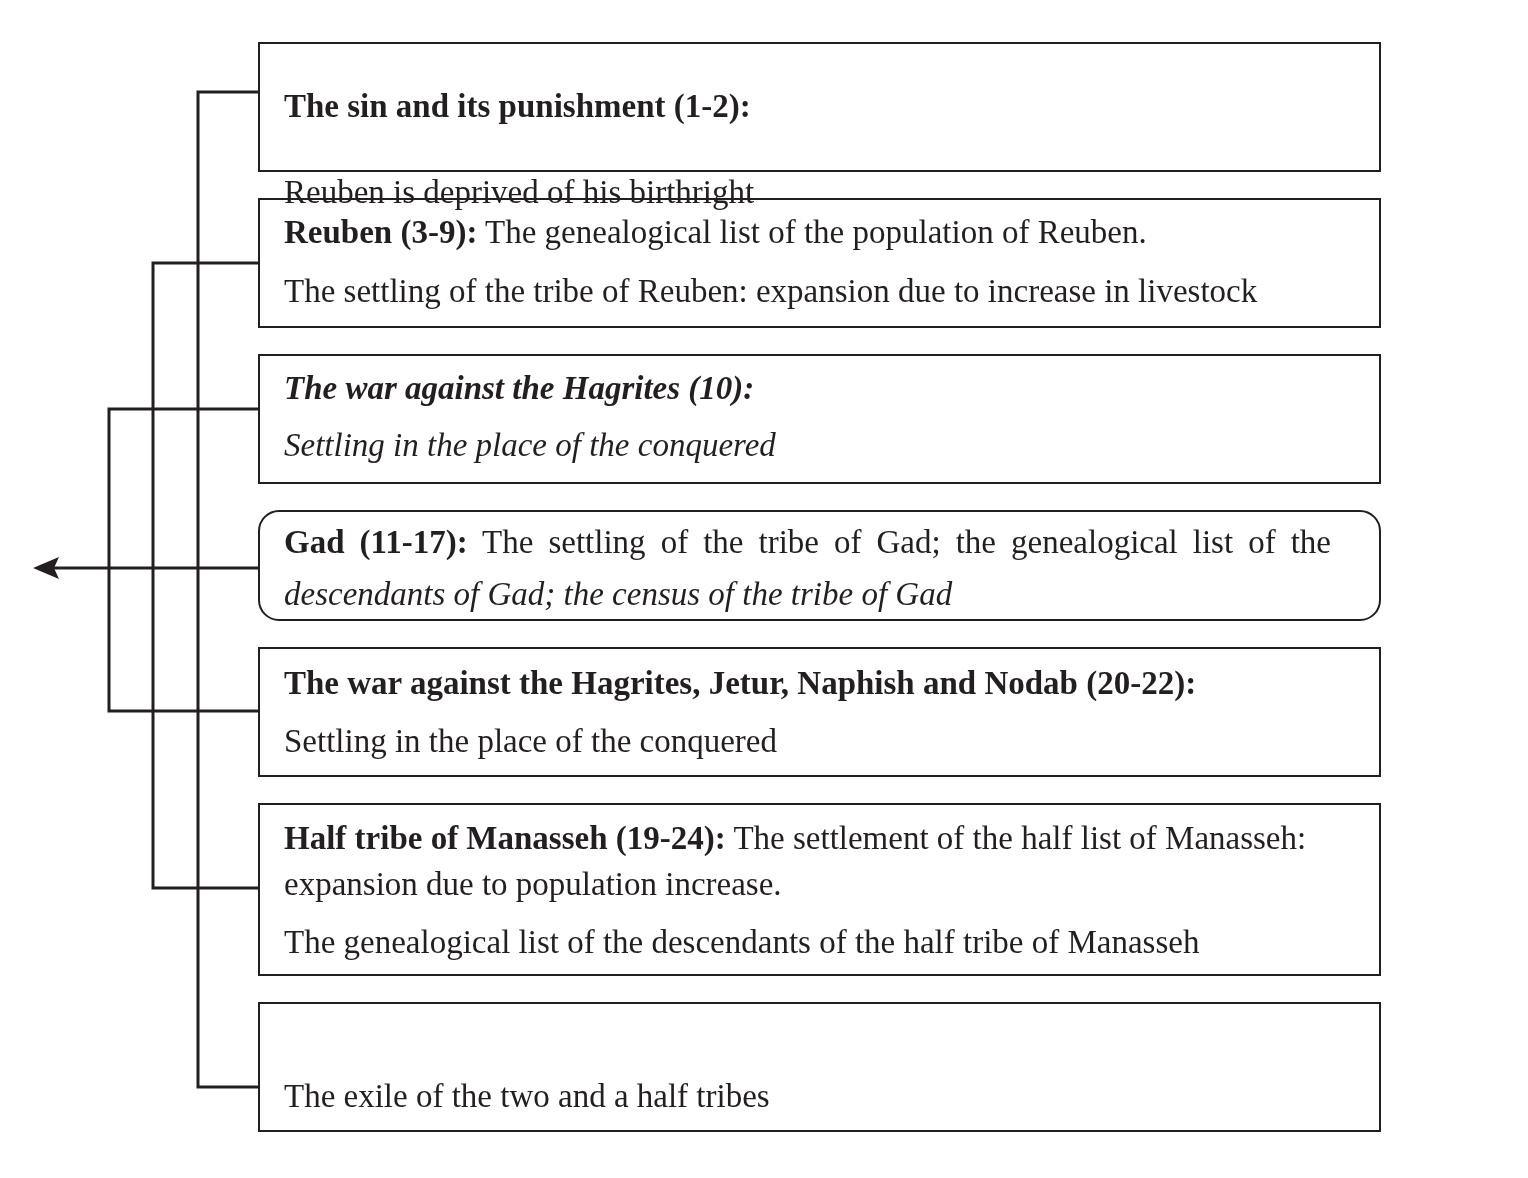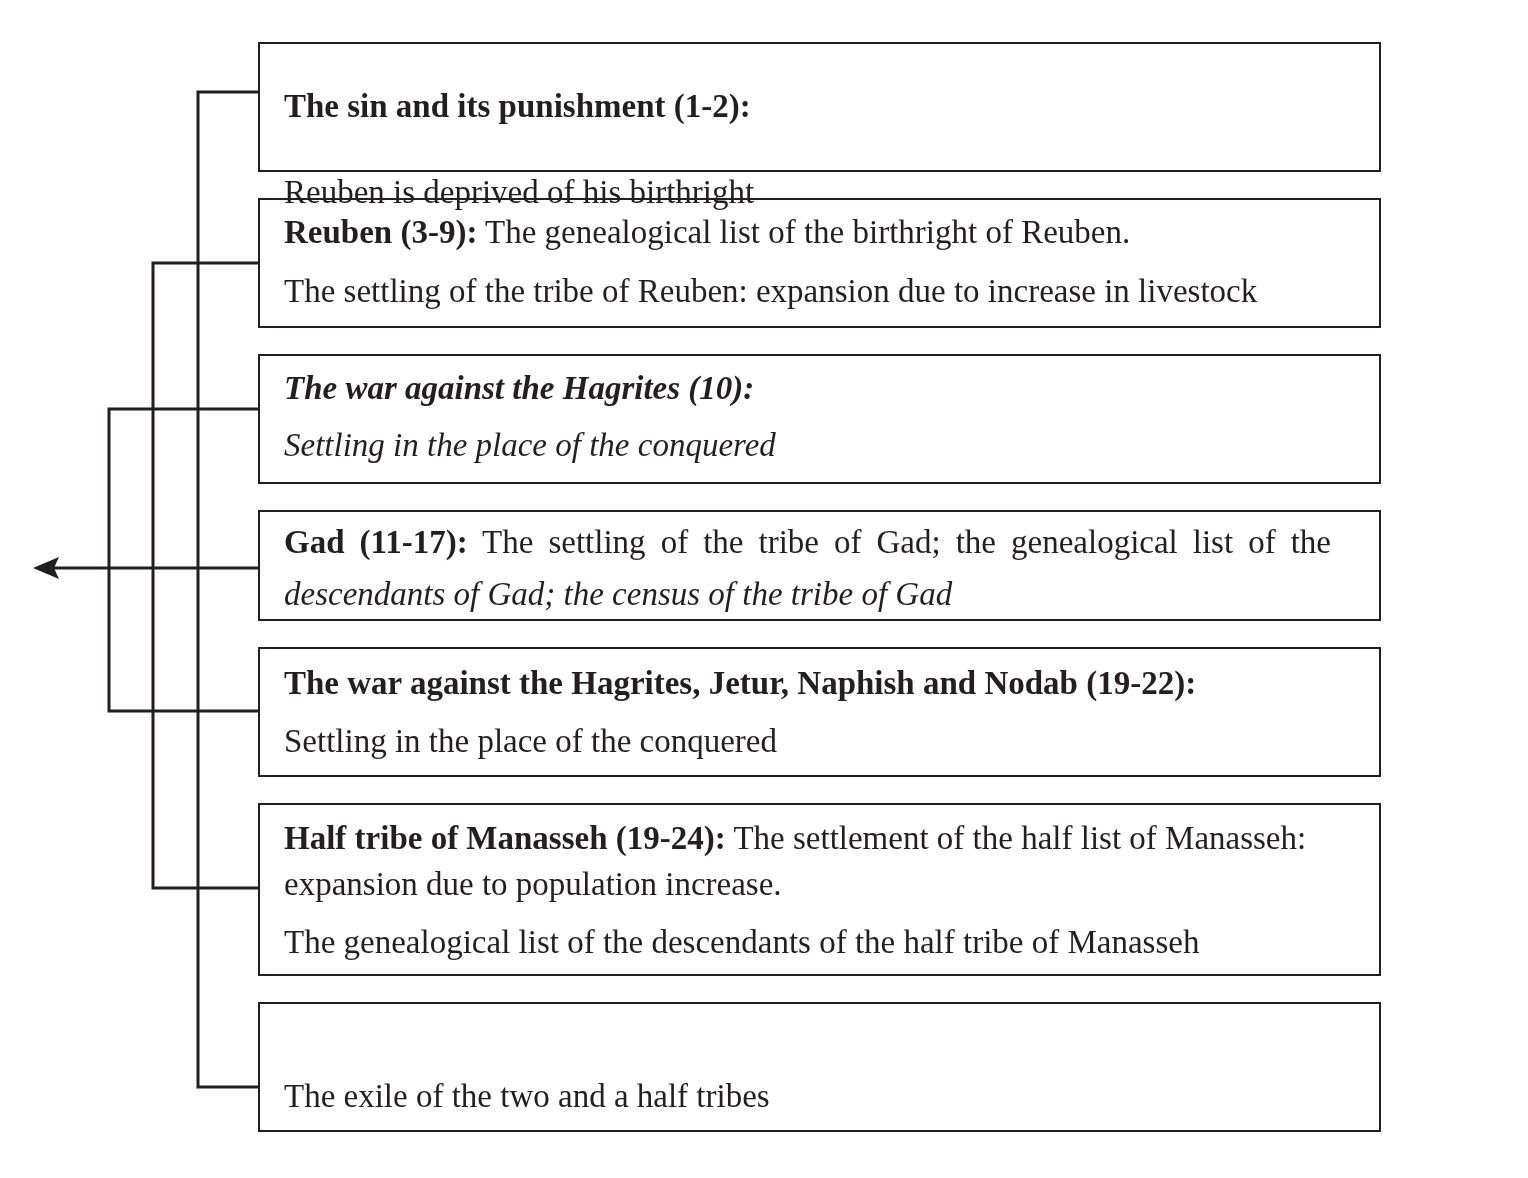--- a/index.html
+++ b/index.html
@@ -28,36 +28,36 @@
   </g>
   <polygon points="33,568 59,557 54,568 59,579" fill="#231f20"></polygon>
 </svg>
 
 <div class="box" style="top:42px;height:130px;">
   <div class="line b" style="top:44px;">The sin and its punishment (1-2):</div>
   <div class="line" style="top:102px;margin-top:28px;">Reuben is deprived of his birthright</div>
 </div>
 
 <div class="box" style="top:198px;height:130px;">
-  <div class="line" style="top:14px;"><span class="b">Reuben (3-9):</span><span> The genealogical list of the birthright of Reuben.</span></div>
+  <div class="line" style="top:14px;"><span class="b">Reuben (3-9):</span><span> The genealogical list of the population of Reuben.</span></div>
   <div class="line" style="top:73px;">The settling of the tribe of Reuben: expansion due to increase in livestock</div>
 </div>
 
 <div class="box" style="top:354px;height:130px;font-style:italic;">
   <div class="line b" style="top:14px;">The war against the Hagrites (10):</div>
   <div class="line" style="top:71px;">Settling in the place of the conquered</div>
 </div>
 
-<div class="box" style="top:510px;height:111px;">
+<div class="box" style="top:510px;height:111px;border-radius:21px;">
   <div class="line just" style="top:12px;"><span class="b">Gad (11-17):</span><span> The settling of the tribe of Gad; the genealogical list of the</span></div>
   <div class="line" style="top:64px;font-style:italic;">descendants of Gad; the census of the tribe of Gad</div>
 </div>
 
 <div class="box" style="top:647px;height:130px;">
-  <div class="line b" style="top:16px;">The war against the Hagrites, Jetur, Naphish and Nodab (19-22):</div>
+  <div class="line b" style="top:16px;">The war against the Hagrites, Jetur, Naphish and Nodab (20-22):</div>
   <div class="line" style="top:74px;">Settling in the place of the conquered</div>
 </div>
 
 <div class="box" style="top:803px;height:173px;">
   <div class="line" style="top:15px;"><span class="b">Half tribe of Manasseh (19-24):</span><span> The settlement of the half list of Manasseh:</span></div>
   <div class="line" style="top:61px;">expansion due to population increase.</div>
   <div class="line" style="top:119px;">The genealogical list of the descendants of the half tribe of Manasseh</div>
 </div>
 
 <div class="box" style="top:1002px;height:130px;">

